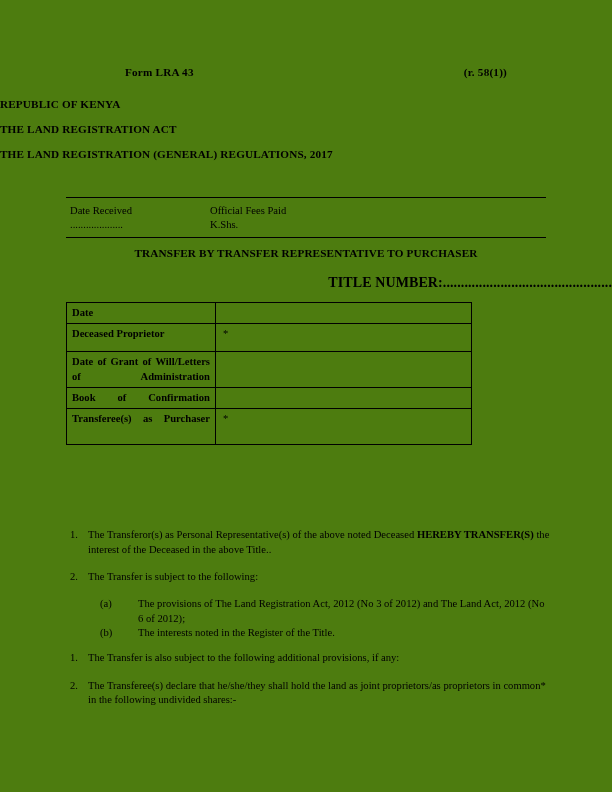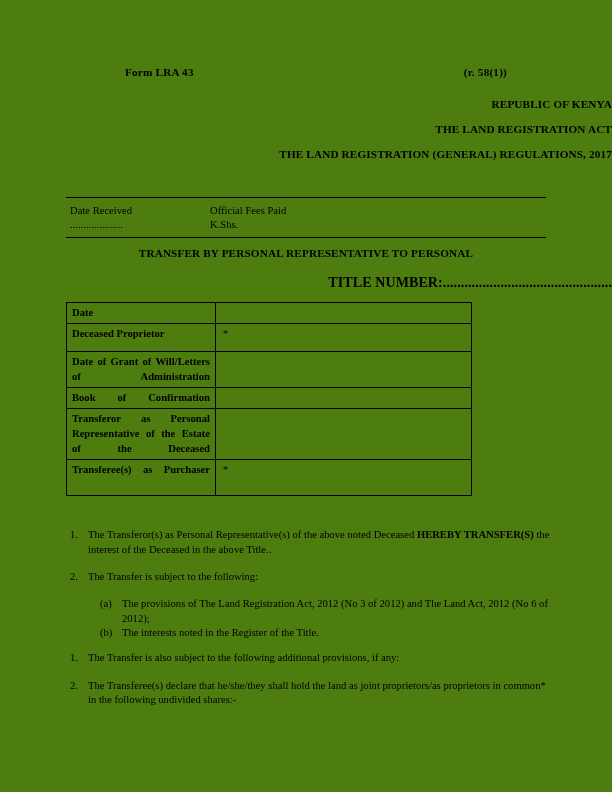--- a/index.html
+++ b/index.html
@@ -37,21 +37,21 @@
     font-size: 11.2px;
     font-weight: bold;
     letter-spacing: 0.2px;
   }
 
   
   .heading {
     position: absolute;
     left: 0;
     width: 612px;
-    text-align: right;
+    text-align: left;
     font-weight: bold;
     letter-spacing: 0.15px;
   }
   .h-republic { top: 98px;  font-size: 11.2px; }
   .h-act      { top: 123px; font-size: 11.2px; }
   .h-regs     { top: 148px; font-size: 11.2px; }
 
   
   .receipt-box {
     position: absolute;
@@ -175,21 +175,21 @@
     line-height: 1.37;
   }
   .subclause {
     display: flex;
     align-items: flex-start;
   }
   .subclause-letter {
     width: 22px;
     flex: 0 0 22px;
   }
-  .subclause-text { flex: 1 1 auto; }
+  .subclause-text { flex: 1 1 auto; margin-left: 16px; }
 
   b, .bold { font-weight: bold; }
 </style>
 </head>
 <body>
 
 <div class="page">
 
   <div class="topline">
     <span>Form LRA 43</span>
@@ -206,43 +206,39 @@
         <span class="rc-line1">Date Received</span>
         <span class="rc-line2">....................</span>
       </div>
       <div class="receipt-cell rc-3">
         <span class="rc-line1">Official Fees Paid</span>
         <span class="rc-line2">K.Shs.</span>
       </div>
     </div>
   </div>
 
-  <div class="main-title">TRANSFER BY PERSONAL REPRESENTATIVE TO PERSONAL</div>
+  <div class="main-title">TRANSFER BY TRANSFER REPRESENTATIVE TO PURCHASER</div>
   <div class="title-number">TITLE NUMBER:...............................................</div>
 
   <table class="data-table">
     <tbody>
       <tr>
         <td class="label single">Date</td>
         <td class="value"></td>
       </tr>
       <tr>
         <td class="label single" style="height:22px">Deceased Proprietor</td>
         <td class="value">*</td>
       </tr>
       <tr>
         <td class="label">Date of Grant of Will/Letters of Administration</td>
         <td class="value"></td>
       </tr>
       <tr>
         <td class="label">Book of Confirmation</td>
-        <td class="value"></td>
-      </tr>
-      <tr>
-        <td class="label">Transferor as Personal Representative of the Estate of the Deceased</td>
         <td class="value"></td>
       </tr>
       <tr>
         <td class="label" style="height:30px">Transferee(s) as Purchaser</td>
         <td class="value">*</td>
       </tr>
     </tbody>
   </table>
 
   <div class="clauses clauses-a">

